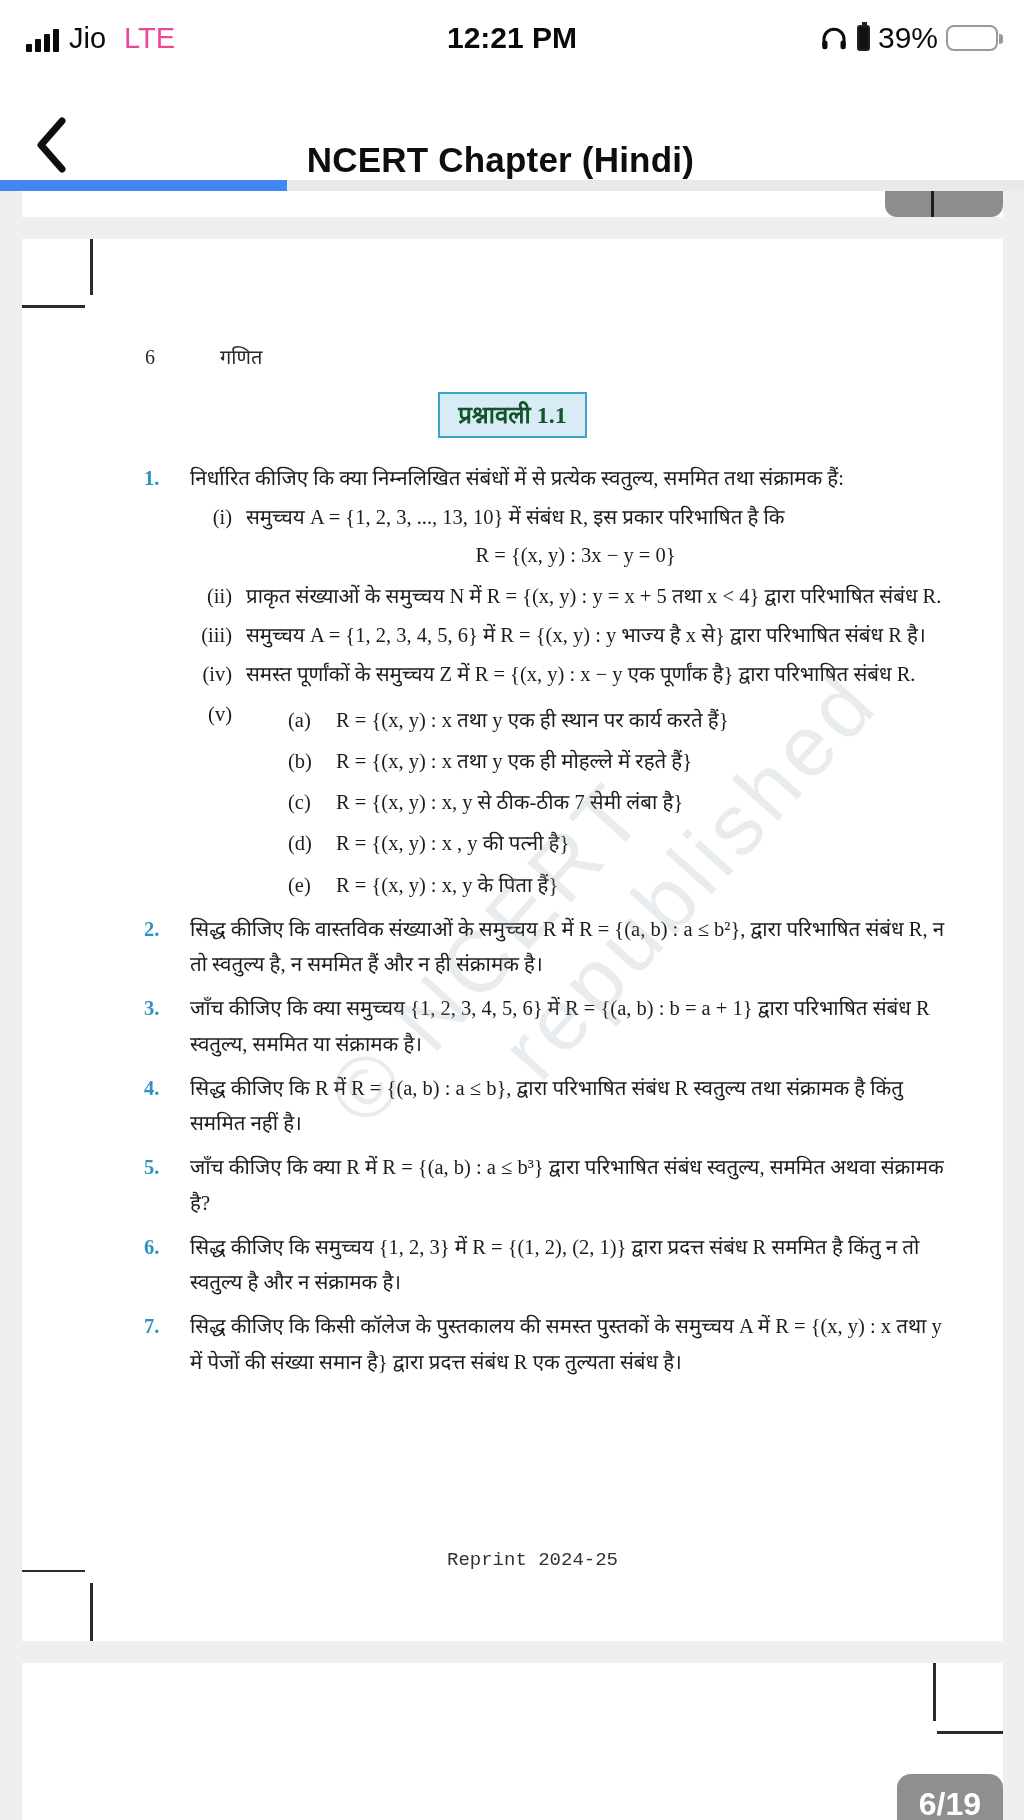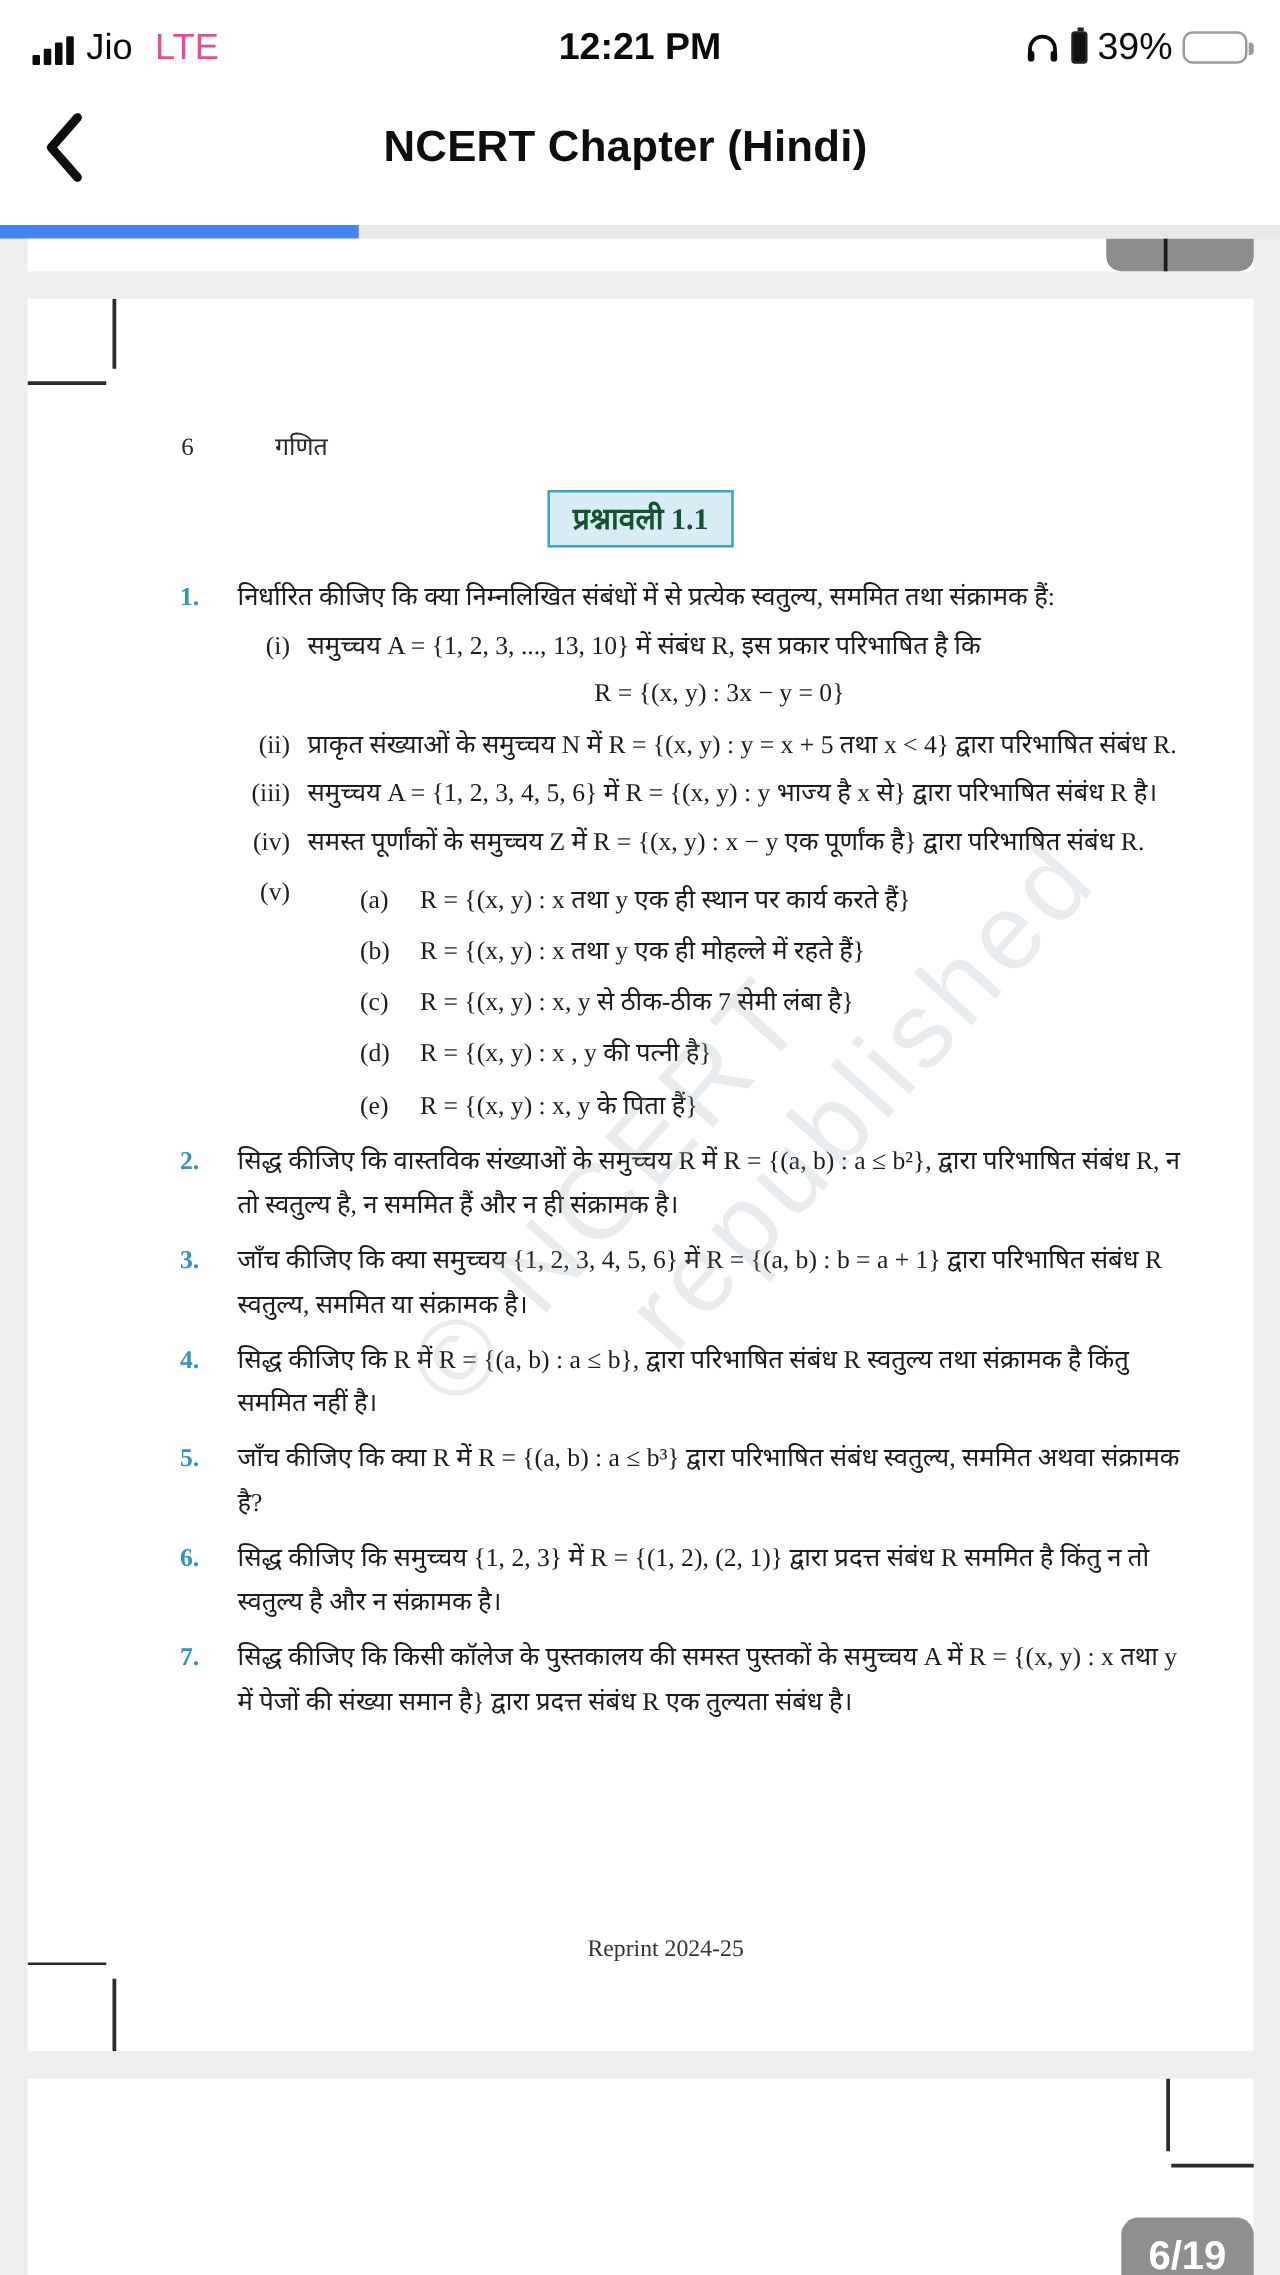--- a/index.html
+++ b/index.html
@@ -25,21 +25,21 @@
   .sb-right { display:flex; align-items:center; gap:8px; }
   .hp-batt { width:13px; height:26px; border:2px solid #222; border-radius:3px; background:#111; position:relative; }
   .hp-batt:before { content:""; position:absolute; top:-5px; left:3px; width:5px; height:3px; background:#222; }
   .sb-pct { font-size:30px; color:#0a0a0a; }
   .battery { width:52px; height:26px; border:2px solid #9a9a9a; border-radius:8px; padding:2px; position:relative; }
   .battery .fill { width:80%; height:100%; background:#0a0a0a; border-radius:4px; }
   .battery:after { content:""; position:absolute; right:-7px; top:7px; width:4px; height:10px; background:#9a9a9a; border-radius:0 3px 3px 0; }
 
   
   .app-header {
-    height:125px; background:#ffffff; display:flex; align-items:center;
+    height:125px; background:#ffffff; display:flex; align-items:flex-end;
     padding:0 34px; position:relative;gap:20px;
   }
   .back-btn { width:46px; height:70px; display:flex; align-items:center; cursor:pointer; }
   .title { position:absolute; left:50%; transform:translateX(-53%); font-size:35px; font-weight:800; color:#0e0e0e; letter-spacing:.2px; white-space:nowrap; }
   .share-btn {
     margin-left:auto; display:flex; align-items:center; gap:12px;
     border:3px solid #4478e1; border-radius:40px; padding:12px 26px 12px 30px;
     color:#3d6fe0; font-size:31px; font-weight:700; background:#fff; cursor:pointer;
   }
 
@@ -85,21 +85,21 @@
   .q { display:flex; margin-top:9px; }
   .qnum { flex:none; width:46px; color:#2f93bd; font-weight:700; }
   .qbody { flex:1; text-align:left; }
   .sub { display:flex; margin-top:4px; }
   .sublabel { flex:none; width:56px; text-align:right; padding-right:14px; }
   .equation { text-align:center; margin:2px 40px 2px 0; }
   .subsub { display:flex; margin:6px 0 0 42px; }
   .subsublabel { flex:none; width:48px; }
 
   .reprint { position:absolute; bottom:70px; left:0; width:100%; text-align:center;
-    font-family:Liberation Serif, serif; font-size:19px; color:#333;padding-left:40px; }
+    font-family:Liberation Mono, monospace; font-size:19px; color:#333;padding-left:40px; }
 
   .page-badge {
     position:absolute; right:21px; top:1583px; background:#8f8f8f; color:#ffffff;
     font-size:32px; font-weight:700; padding:12px 22px; border-radius:14px;
     font-family:"Liberation Sans",sans-serif;
   }
 
   .next-page { margin-left:22px; width:981px; height:159px; background:#ffffff; position:relative; }
   .cm-nr-v { left:911px; top:0; width:2.5px; height:58px; }
   .cm-nr-h { left:915px; top:68px; width:66px; height:2.5px; }

